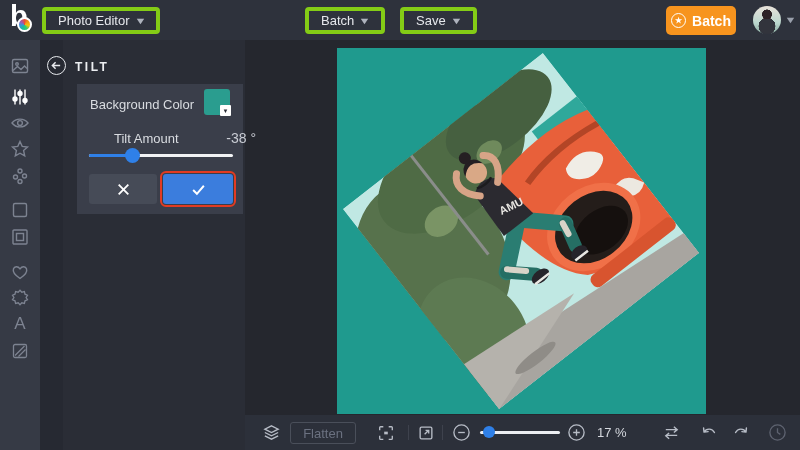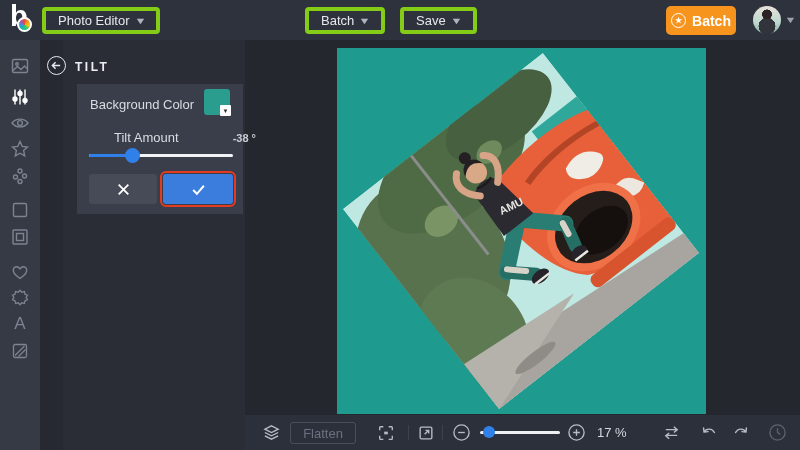--- a/index.html
+++ b/index.html
@@ -40,21 +40,21 @@
     color:#e7e9ed; display:flex; align-items:center; justify-content:center; cursor:pointer; }
   .back-btn svg { width:11px; height:11px; }
   .panel-title { position:absolute; left:35px; top:20px; font-size:12px; font-weight:bold; letter-spacing:2.5px; color:#eceef1; }
   .card { position:absolute; left:37px; top:44px; width:166px; height:130px; background:#3a3e4a; border-radius:0; }
   .row-label { font-size:13px; color:#d9dce1; }
   .bgc-row { position:absolute; left:13px; top:13px; width:140px; display:flex; align-items:center; }
   .swatch { position:absolute; left:127px; top:5px; width:26px; height:26px; border-radius:3px; cursor:pointer; }
   .swatch-corner { position:absolute; right:-1px; bottom:-1px; width:11px; height:11px; background:#fff; border-radius:1px;
     display:flex; align-items:center; justify-content:center; font-size:6px; color:#2a2d36; }
   .tilt-row { position:absolute; left:13px; top:46px; width:142px; display:flex; justify-content:space-between; align-items:baseline;margin-left:24px; }
-  .tilt-value { font-size:11px; color:#c9ccd4;font-weight:bold; }
+  .tilt-value { font-size:14px; color:#c9ccd4; }
   .slider { position:absolute; left:12px; top:64px; width:144px; height:15px; cursor:pointer; }
   .slider .track { position:absolute; left:0; top:6px; width:100%; height:3px; background:#f2f3f5; border-radius:2px; }
   .slider .fill { position:absolute; left:0; top:6px; height:3px; background:#2f80e8; border-radius:2px; }
   .slider .thumb { position:absolute; top:0; width:15px; height:15px; margin-left:-7px; background:#2f80e8; border-radius:50%; }
   .btn-row { position:absolute; left:12px; top:90px; width:144px; height:30px; display:flex; gap:6px; }
   .cancel-btn { width:68px; height:30px; background:#464b57; border-radius:3px; display:flex; align-items:center; justify-content:center; cursor:pointer; }
   .confirm-btn { width:70px; height:30px; background:#3b7ddd; border-radius:3px; display:flex; align-items:center; justify-content:center; cursor:pointer;
     outline:2px solid #e23b22; outline-offset:1px; }
   .cancel-btn svg, .confirm-btn svg { width:15px; height:15px; }
 

